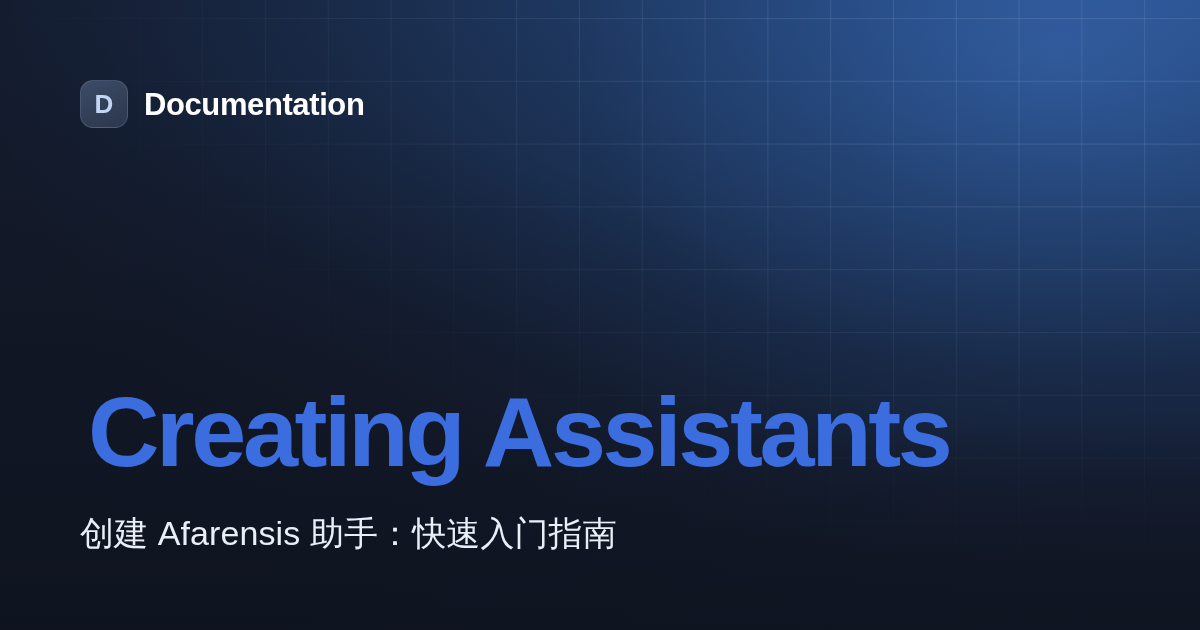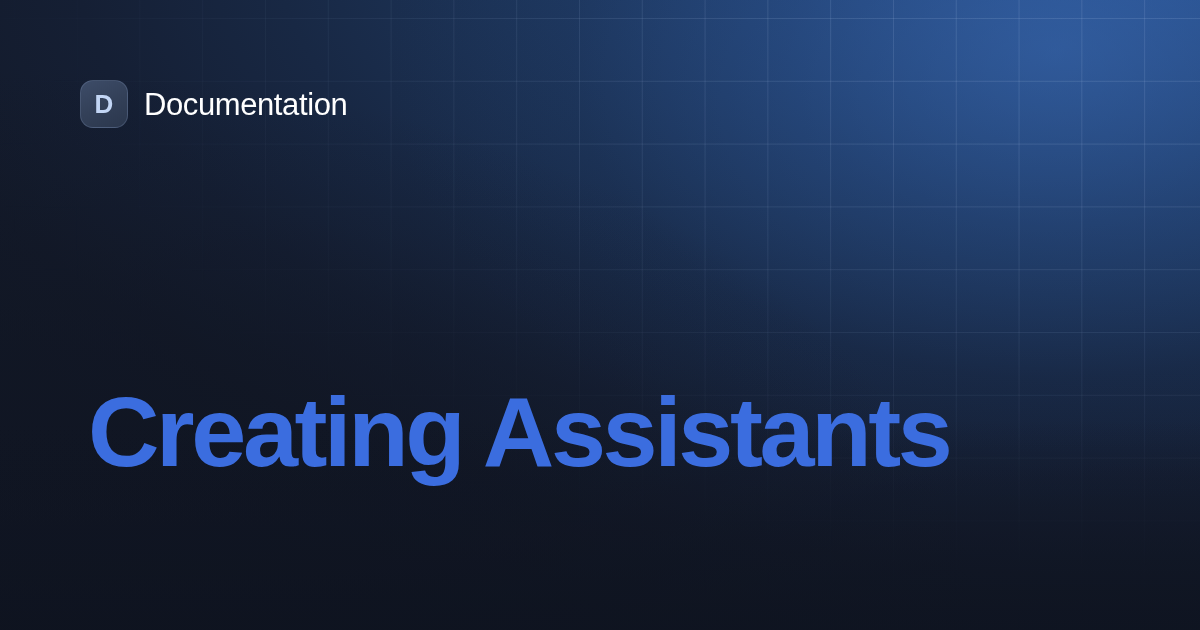--- a/index.html
+++ b/index.html
@@ -126,21 +126,21 @@
     align-items: center;
     justify-content: center;
     font-size: 26px;
     font-weight: 700;
     color: #c3d6f5;
     letter-spacing: 0.2px;
     line-height: 1;
   }
   .brand-name {
     font-size: 31px;
-    font-weight: 400;
+    font-weight: 700;
     color: #ffffff;
     letter-spacing: -0.4px;
     line-height: 1;
   }
 
   .headline-block {
     position: absolute;
     left: 80px;
     top: 374px;
     right: 80px;
@@ -179,16 +179,17 @@
 
   <div class="content">
 
     <div class="brand">
       <div class="brand-badge">D</div>
       <div class="brand-name">Documentation</div>
     </div>
 
     <div class="headline-block">
       <h1 class="headline">Creating Assistants</h1>
+      <p class="subhead">创建 Afarensis 助手：快速入门指南</p>
     </div>
 
   </div>
 </div>
 
 </body></html>

